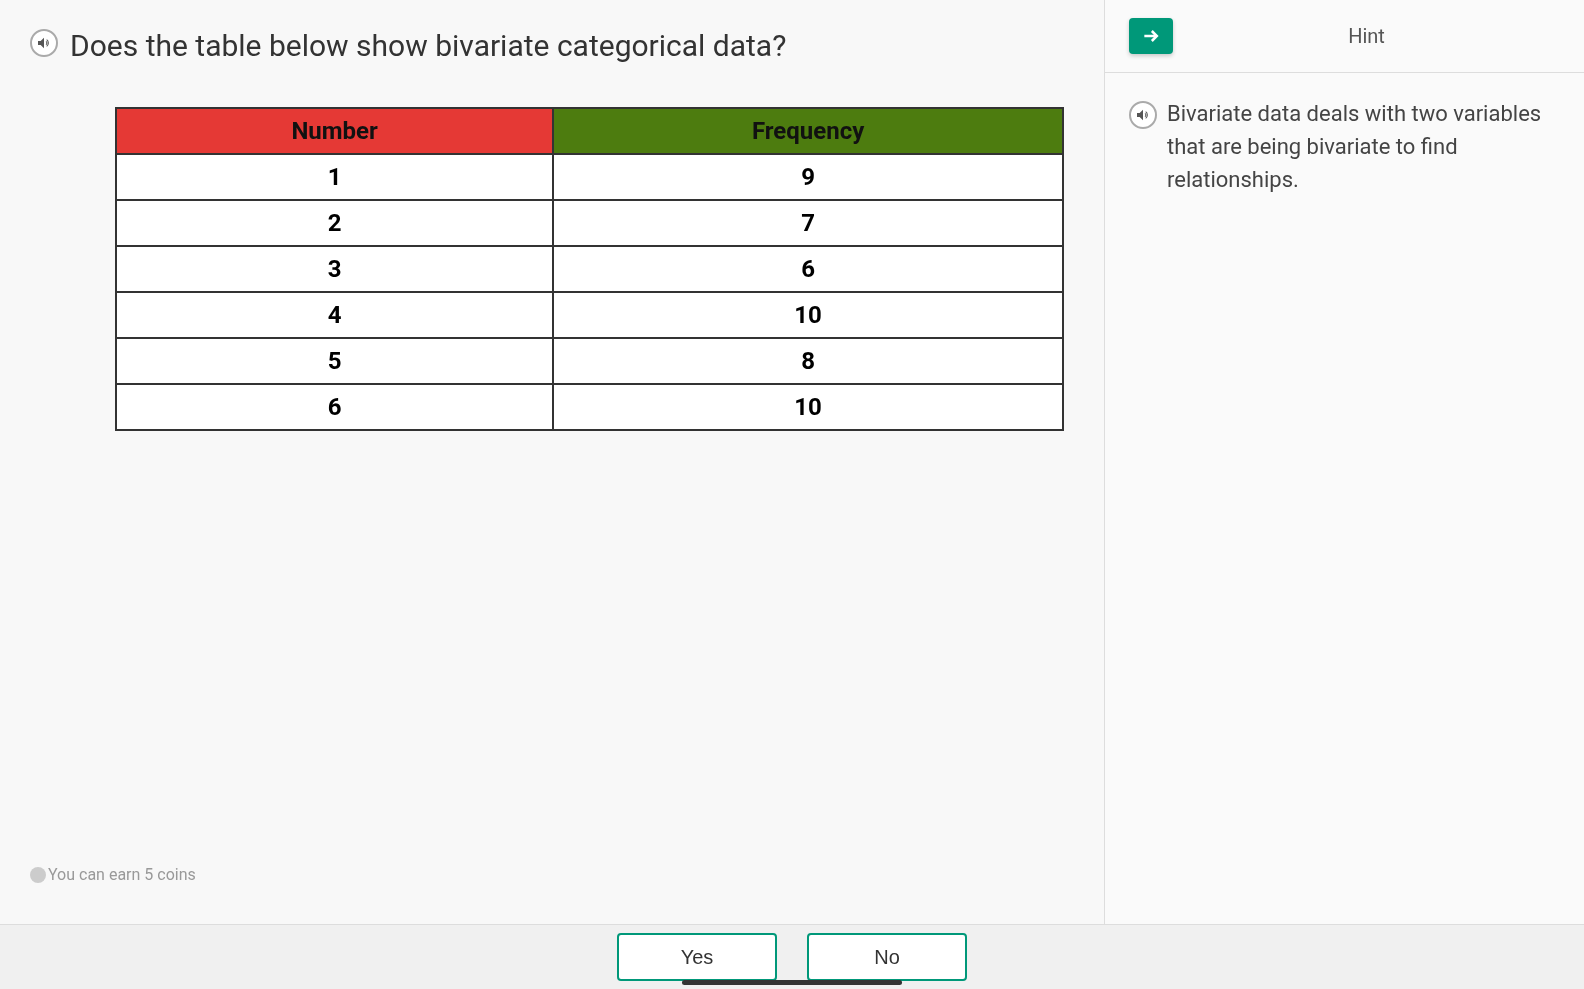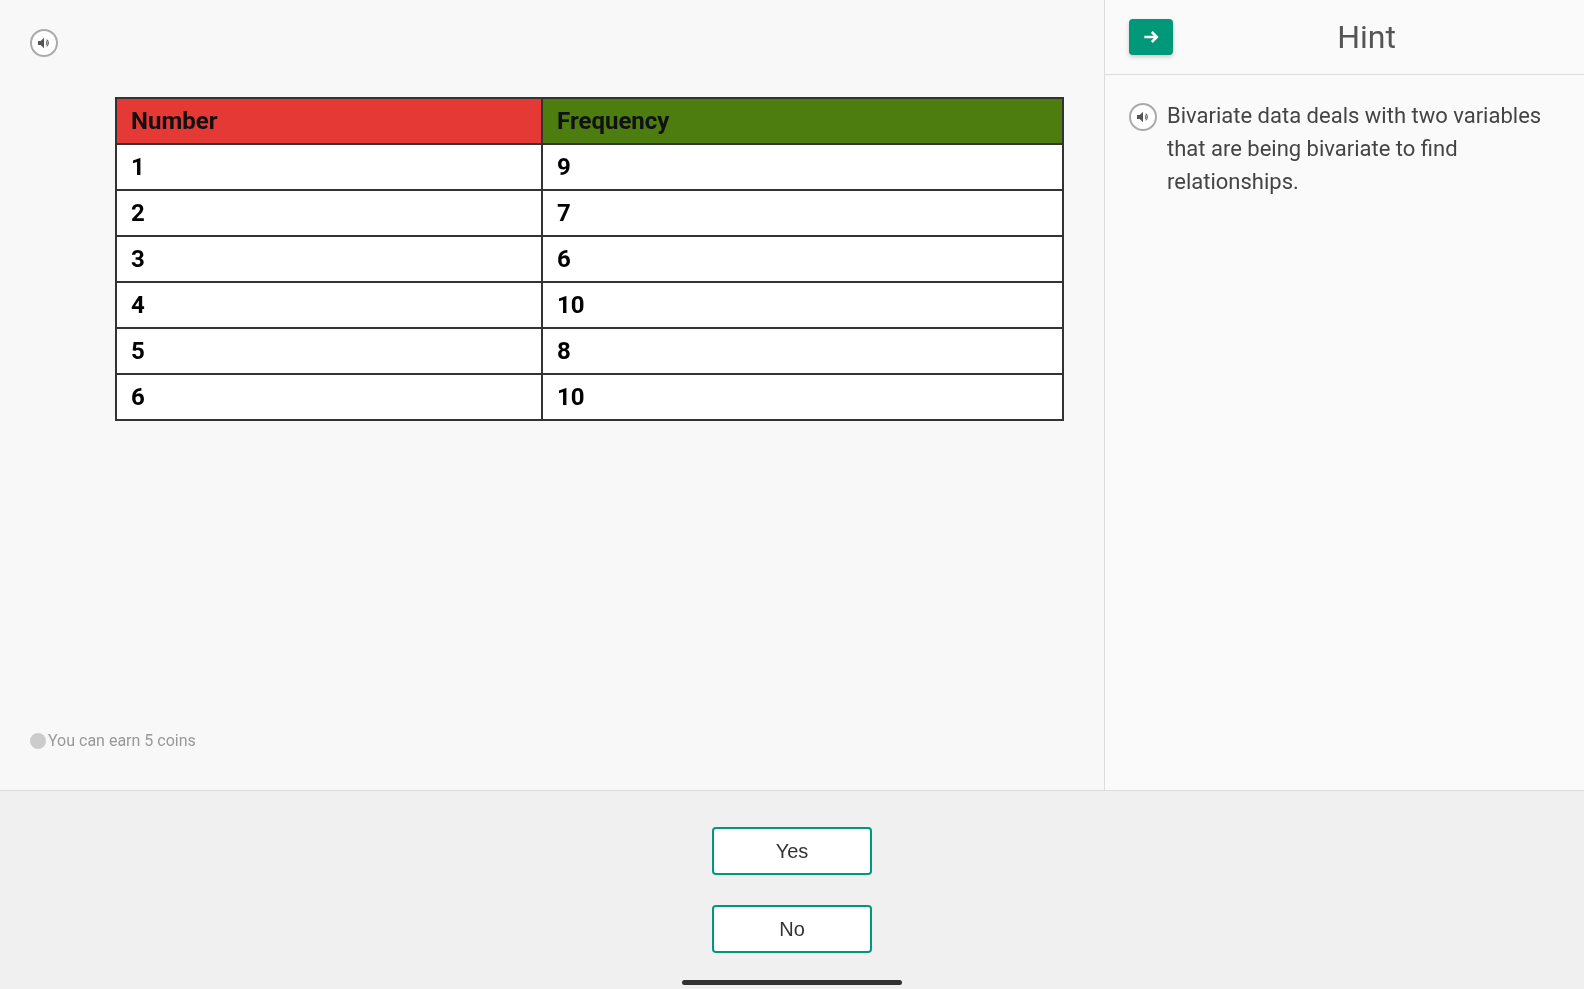--- a/index.html
+++ b/index.html
@@ -16,21 +16,21 @@
       width: 28px; height: 28px; border-radius: 50%; border: 2px solid #aaa;
       background: #fff; display: flex; align-items: center; justify-content: center;
       cursor: pointer; flex-shrink: 0; margin-top: 4px;
     }
     .speaker-btn svg { width: 16px; height: 16px; fill: #555; }
 
     .question-text { font-size: 30px; color: #333; font-weight: 400; line-height: 1.4; }
 
     .data-table { border-collapse: collapse; margin-left: 85px; }
     .data-table th, .data-table td {
-      border: 2px solid #333; padding: 8px 14px; text-align: left;
+      border: 2px solid #333; padding: 8px 34px; text-align: center;
       font-size: 24px; font-weight: 700;
     }
     .data-table th.col-number { background: #e53935; color: #111; }
     .data-table th.col-frequency { background: #4d7c0f; color: #111; }
     .data-table td { background: #fff; font-weight: 700; }
 
     .coins-row { margin-top: auto; display: flex; align-items: center; gap: 2px; padding-bottom: 20px; }
     .coin-icon {
       width: 16px; height: 16px; border-radius: 50%; background: #ccc; flex-shrink: 0;
     }
@@ -42,30 +42,29 @@
     }
     .hint-header {
       display: flex; align-items: center; padding: 18px 24px; border-bottom: 1px solid #ddd;
     }
     .next-hint-btn {
       width: 44px; height: 36px; background: #009879; border: none; border-radius: 4px;
       display: flex; align-items: center; justify-content: center; cursor: pointer;
       box-shadow: 0 2px 4px rgba(0,0,0,0.2);
     }
     .next-hint-btn svg { width: 20px; height: 20px; stroke: #fff; stroke-width: 3; fill: none; }
-    .hint-title { flex: 1; text-align: center; font-size: 32px; color: #555; font-weight: 400; }
+    .hint-title { flex: 1; text-align: center; font-size: 20px; color: #555; font-weight: 400; }
 
     .hint-body { padding: 24px; display: flex; gap: 10px; align-items: flex-start; }
     .hint-text { font-size: 22px; color: #444; line-height: 1.5; }
 
     .answer-bar {
-      background: #f0f0f0; border-top: 1px solid #ddd; padding: 36px;
+      background: #f0f0f0; border-top: 1px solid #ddd; padding: 8px;
       display: flex; justify-content: center; gap: 30px; align-items: center;
       position: relative;
-      flex-direction: column;
     }
     .answer-btn {
       width: 160px; height: 48px; background: #fff; border: 2px solid #009879;
       border-radius: 4px; font-size: 20px; color: #333; cursor: pointer;
       display: flex; align-items: center; justify-content: center;
     }
     .bottom-handle {
       position: absolute; bottom: 4px; left: 50%; transform: translateX(-50%);
       width: 220px; height: 5px; background: #333; border-radius: 3px;
     }
@@ -78,20 +77,21 @@
   <div class="question-panel">
 
     <div class="question-row">
       <button class="speaker-btn">
         <svg viewBox="0 0 24 24">
           <path d="M3 9v6h4l5 5V4L7 9H3z"></path>
           <path d="M16 7c1.5 1 2.5 2.8 2.5 5s-1 4-2.5 5" fill="none" stroke="#555" stroke-width="1.6"></path>
           <path d="M15 9.5c.8.5 1.3 1.4 1.3 2.5s-.5 2-1.3 2.5" fill="none" stroke="#555" stroke-width="1.6"></path>
         </svg>
       </button>
+      <div class="question-text">Does the table below show bivariate categorical data?</div>
     </div>
 
     <table class="data-table">
       <thead>
         <tr>
           <th class="col-number">Number</th>
           <th class="col-frequency">Frequency</th>
         </tr>
       </thead>
       <tbody>

